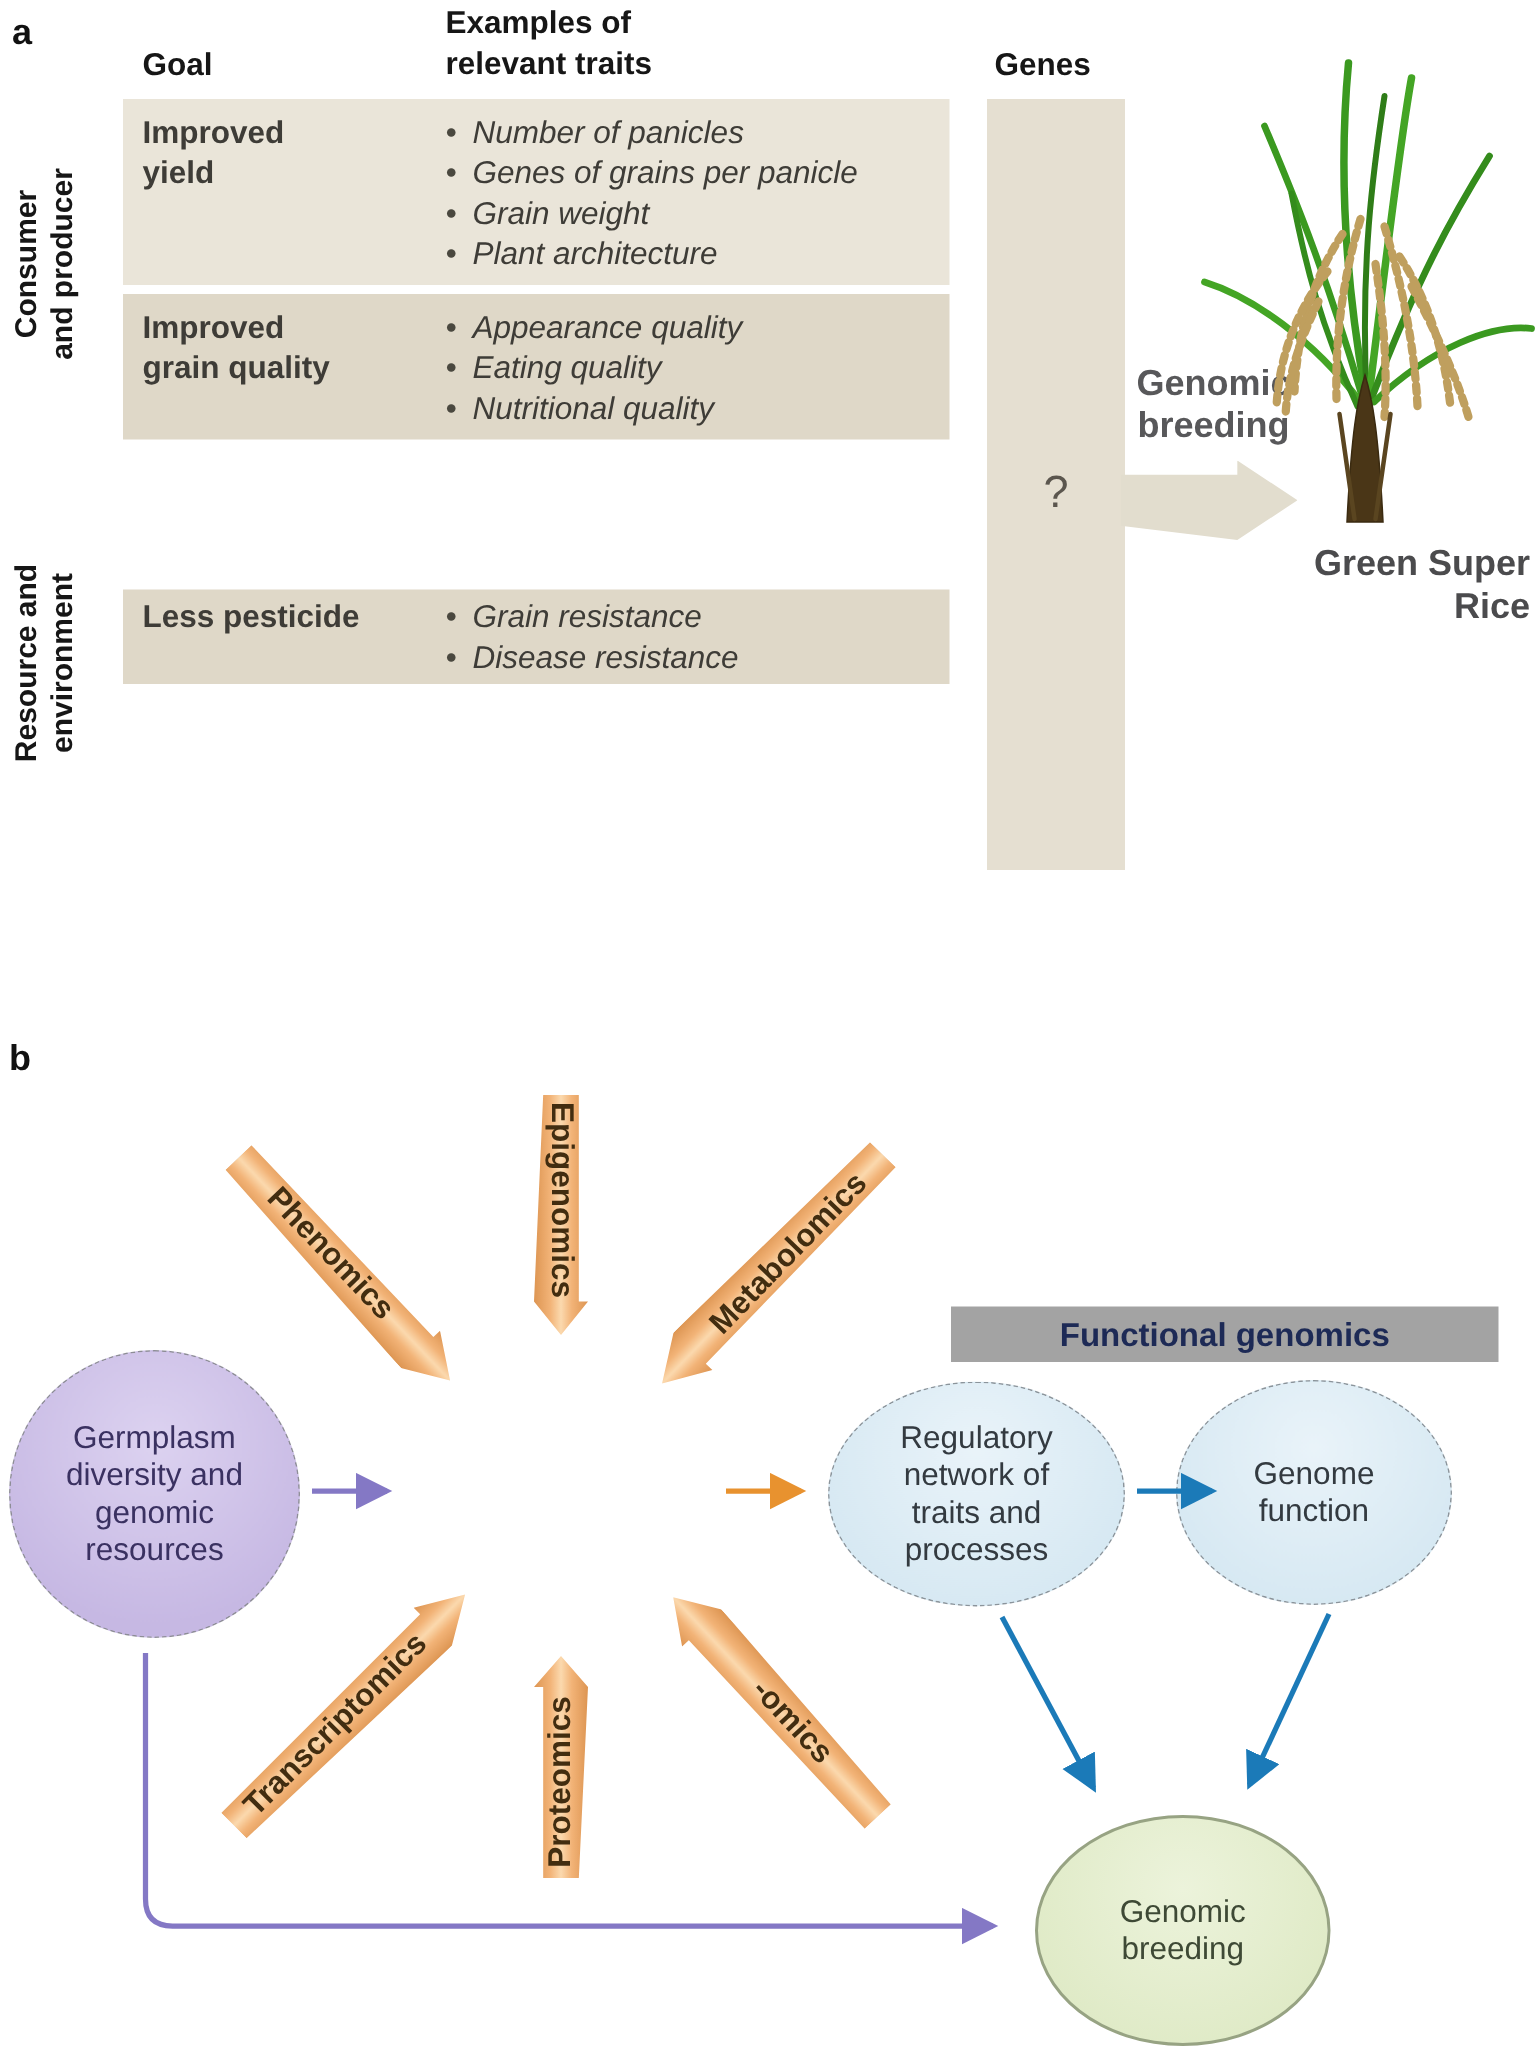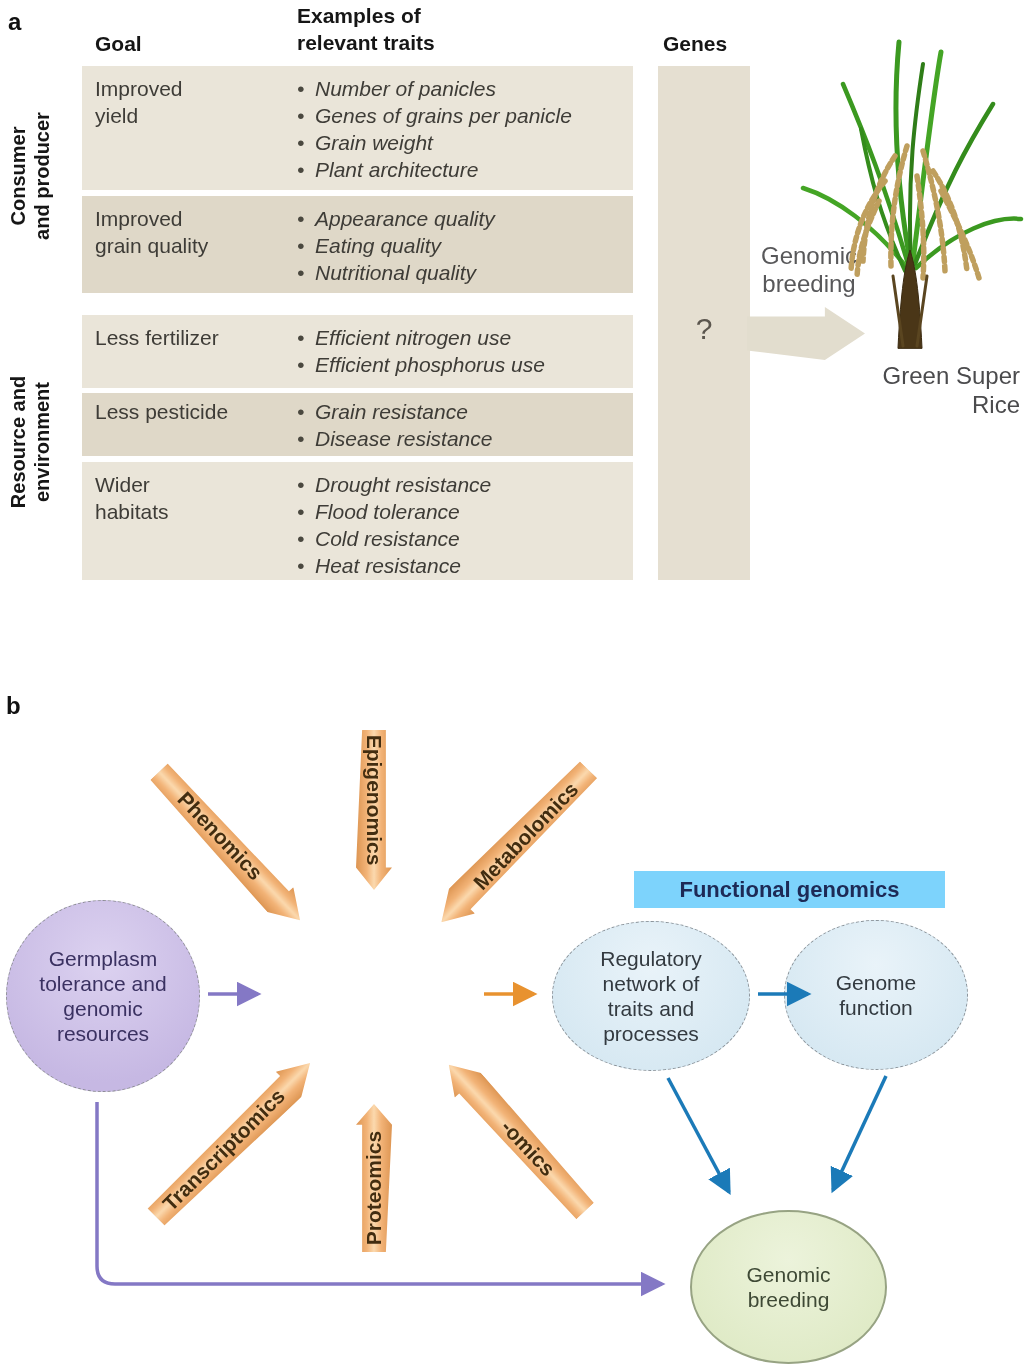--- a/index.html
+++ b/index.html
@@ -1,19 +1,19 @@
 <!DOCTYPE html>
 <html><head>
 <meta charset="utf-8">
 <style>
   html,body{margin:0;padding:0;background:#fff;}
   #canvas{position:relative;width:1024px;height:1367px;background:#ffffff;overflow:hidden;
           font-family:"Liberation Sans",sans-serif;color:#3e3c37;}
   .abs{position:absolute;}
-  .pre{white-space:pre-line;}
+  .pre{white-space:pre-line;font-weight:bold;}
   
   .panel-label{font-size:24px;font-weight:bold;color:#111;}
   .col-header{font-size:21px;font-weight:bold;color:#161616;line-height:1.3;}
   .side-label{font-size:20px;font-weight:bold;color:#161616;text-align:center;line-height:1.2;
               transform:translate(-50%,-50%) rotate(-90deg);white-space:pre-line;}
   .trow{left:82px;width:551px;}
   .trow-light{background:#EAE5D9;}
   .trow-dark{background:#DFD8C8;}
   .goal{position:absolute;left:13px;top:9px;font-size:21px;line-height:27px;color:#3e3c37;}
   ul.traits{position:absolute;left:215px;top:9px;margin:0;padding:0;list-style:none;}
@@ -23,21 +23,21 @@
   .q-mark{left:658px;top:312px;width:92px;text-align:center;font-size:30px;color:#5b564e;}
   .beige-arrow{left:747px;top:307px;width:118px;height:53px;background:#E2DDCE;
                clip-path:polygon(0 18%,66% 18%,66% 0,100% 50%,66% 100%,0 82%);}
   .breeding-label{left:750px;top:242px;width:118px;text-align:center;font-size:24px;
                   line-height:1.15;color:#58585a;}
   .plant-caption{left:845px;top:362px;width:175px;text-align:right;font-size:24px;
                  line-height:1.2;color:#4b4b4d;}
   
   .hdr{display:flex;align-items:center;justify-content:center;font-weight:bold;font-size:22px;}
   .hdr-discovery{left:215px;top:678px;width:315px;height:37px;background:#F5C48E;color:#2a2118;}
-  .hdr-functional{left:634px;top:871px;width:311px;height:37px;background:#7dd3fc;color:#1d2a56;}
+  .hdr-functional{left:634px;top:871px;width:365px;height:37px;background:#a3a3a3;color:#1d2a56;}
   .node{display:flex;align-items:center;justify-content:center;text-align:center;
         border-radius:50%;font-size:21px;line-height:1.2;white-space:pre-line;}
   .node-germplasm{left:6px;top:900px;width:192px;height:190px;border:1.5px dashed #8d8d96;
     background:radial-gradient(circle at 50% 32%,#DCD2F0 0%,#C6B8E3 75%);color:#3A3161;}
   .node-genes{left:281px;top:899px;width:192px;height:194px;border:1.5px dashed #96897a;
     background:radial-gradient(circle at 50% 30%,#FDE7C5 0%,#F9D3A0 78%);color:#46311A;}
   .node-blue1{left:552px;top:921px;width:196px;height:148px;border:1.5px dashed #8b949b;
     background:radial-gradient(circle at 50% 30%,#E9F3F9 0%,#D6E8F2 78%);color:#333A40;}
   .node-blue2{left:784px;top:920px;width:182px;height:148px;border:1.5px dashed #8b949b;
     background:radial-gradient(circle at 50% 30%,#E9F3F9 0%,#D6E8F2 78%);color:#333A40;}
@@ -80,42 +80,25 @@
   </div>
   <div class="abs trow trow-dark" style="top:196px;height:97px;">
     <div class="goal pre">Improved
 grain quality</div>
     <ul class="traits">
       <li>Appearance quality</li>
       <li>Eating quality</li>
       <li>Nutritional quality</li>
     </ul>
   </div>
-  <div class="abs trow trow-light" style="top:315px;height:73px;">
-    <div class="goal pre">Less fertilizer</div>
-    <ul class="traits">
-      <li>Efficient nitrogen use</li>
-      <li>Efficient phosphorus use</li>
-    </ul>
-  </div>
   <div class="abs trow trow-dark" style="top:393px;height:63px;">
     <div class="goal pre" style="top:5px;">Less pesticide</div>
     <ul class="traits" style="top:5px;">
       <li>Grain resistance</li>
       <li>Disease resistance</li>
-    </ul>
-  </div>
-  <div class="abs trow trow-light" style="top:462px;height:118px;">
-    <div class="goal pre">Wider
-habitats</div>
-    <ul class="traits">
-      <li>Drought resistance</li>
-      <li>Flood tolerance</li>
-      <li>Cold resistance</li>
-      <li>Heat resistance</li>
     </ul>
   </div>
 
   <div class="abs genes-col"></div>
   <div class="abs q-mark">?</div>
   <div class="abs beige-arrow"></div>
   <div class="abs breeding-label pre">Genomic
 breeding</div>
 
   <svg class="abs" style="left:795px;top:26px;" width="230" height="326" viewBox="0 0 230 326">
@@ -161,21 +144,21 @@
   <div class="omics-arrow" style="left:417px;top:1120px;width:200px;transform:rotate(-133deg);"></div>
 
   <div class="omics-label" style="left:220px;top:836px;transform:translate(-50%,-50%) rotate(46.5deg);">Phenomics</div>
   <div class="omics-label" style="left:374px;top:800px;transform:translate(-50%,-50%) rotate(90deg);">Epigenomics</div>
   <div class="omics-label" style="left:526px;top:836px;transform:translate(-50%,-50%) rotate(-46deg);">Metabolomics</div>
   <div class="omics-label" style="left:224px;top:1150px;transform:translate(-50%,-50%) rotate(-45deg);">Transcriptomics</div>
   <div class="omics-label" style="left:374px;top:1188px;transform:translate(-50%,-50%) rotate(-90deg);">Proteomics</div>
   <div class="omics-label" style="left:528px;top:1148px;transform:translate(-50%,-50%) rotate(47deg);">-omics</div>
 
   <div class="abs node node-germplasm">Germplasm
-tolerance and
+diversity and
 genomic
 resources</div>
   <div class="abs node node-blue1">Regulatory
 network of
 traits and
 processes</div>
   <div class="abs node node-blue2">Genome
 function</div>
   <div class="abs node node-green">Genomic
 breeding</div>

